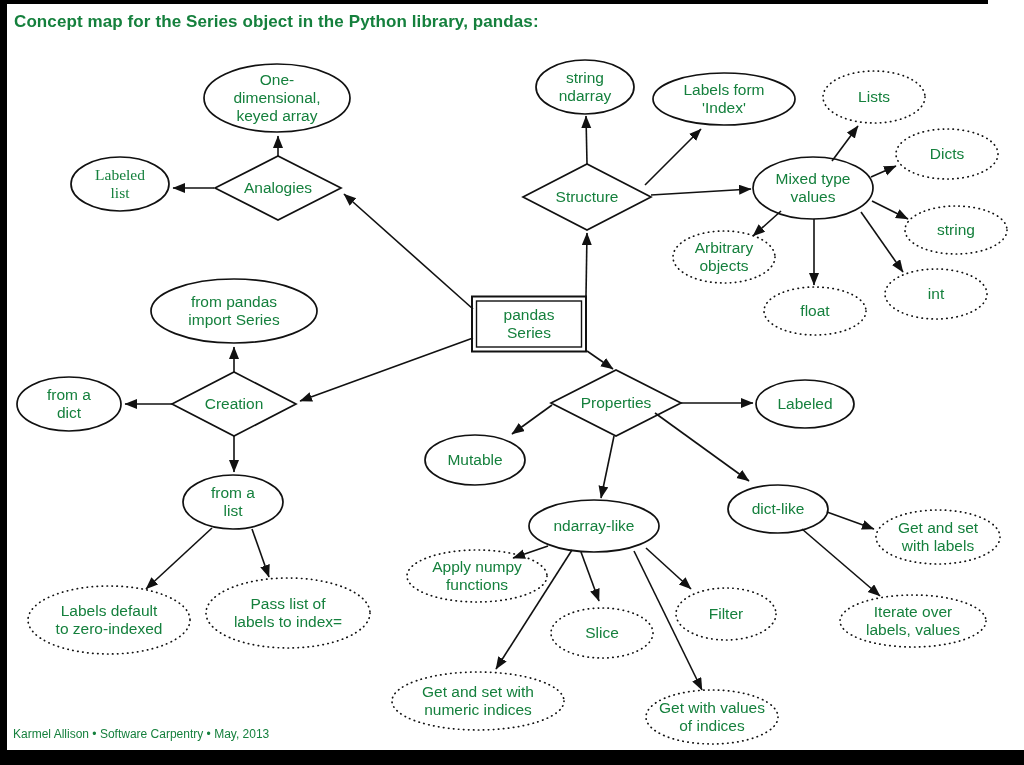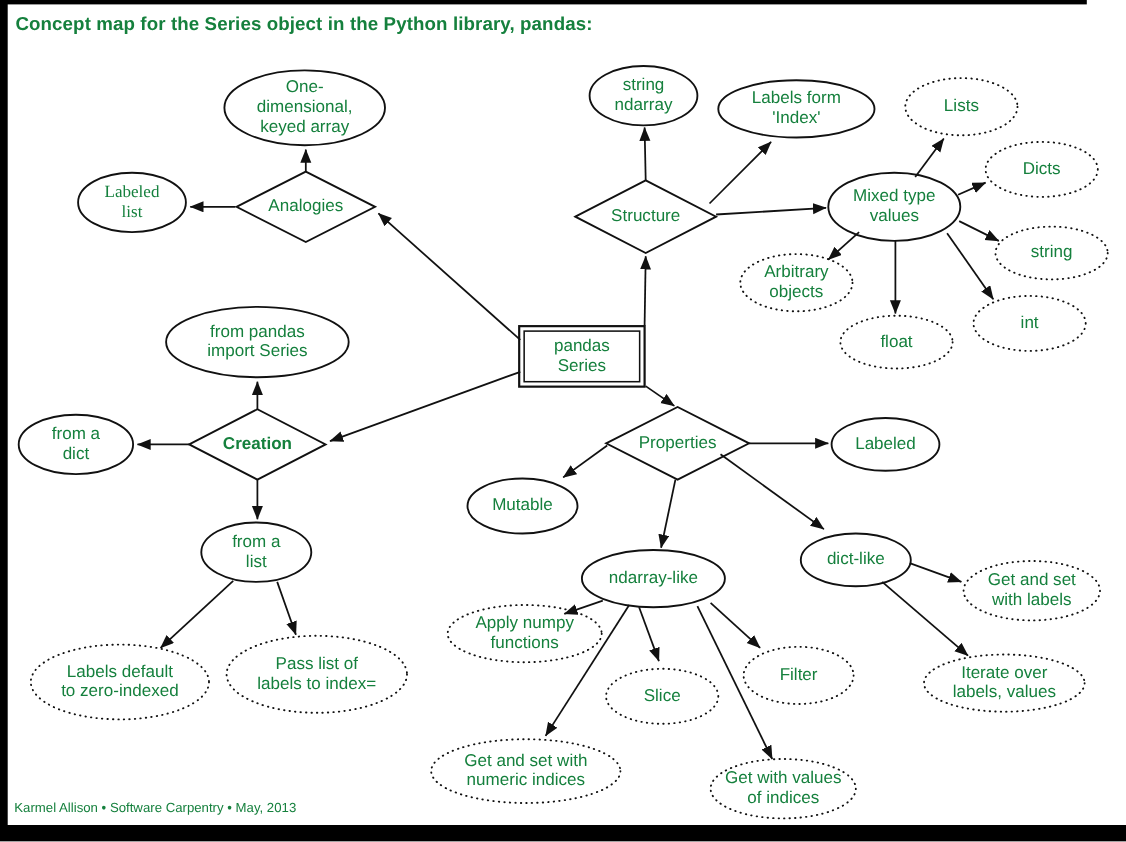--- a/index.html
+++ b/index.html
@@ -135,21 +135,21 @@
       <div class="node-label" style="left: 673px; top: 231px; width: 102px; height: 52px;">Arbitrary
 objects</div>
       <div class="node-label" style="left: 764px; top: 287px; width: 102px; height: 48px;">float</div>
       <div class="node-label" style="left: 885px; top: 269px; width: 102px; height: 50px;">int</div>
       <div class="node-label" style="left: 472px; top: 296.5px; width: 114px; height: 55px; border-radius: 21px;">pandas
 Series</div>
       <div class="node-label" style="left: 151px; top: 279px; width: 166px; height: 64px;">from pandas
 import Series</div>
       <div class="node-label" style="left: 17px; top: 377px; width: 104px; height: 54px;">from a
 dict</div>
-      <div class="node-label" style="left: 172px; top: 372px; width: 124px; height: 64px; font-weight: bold;">Creation</div>
+      <div class="node-label" style="left: 172px; top: 372px; width: 124px; height: 64px;">Creation</div>
       <div class="node-label" style="left: 183px; top: 475px; width: 100px; height: 54px;">from a
 list</div>
       <div class="node-label" style="left: 28px; top: 586px; width: 162px; height: 68px;">Labels default
 to zero-indexed</div>
       <div class="node-label" style="left: 206px; top: 578px; width: 164px; height: 70px;">Pass list of
 labels to index=</div>
       <div class="node-label" style="left: 425px; top: 435px; width: 100px; height: 50px;">Mutable</div>
       <div class="node-label" style="left: 551px; top: 370px; width: 130px; height: 66px;">Properties</div>
       <div class="node-label" style="left: 756px; top: 380px; width: 98px; height: 48px;">Labeled</div>
       <div class="node-label" style="left: 529px; top: 500px; width: 130px; height: 52px;">ndarray-like</div>

